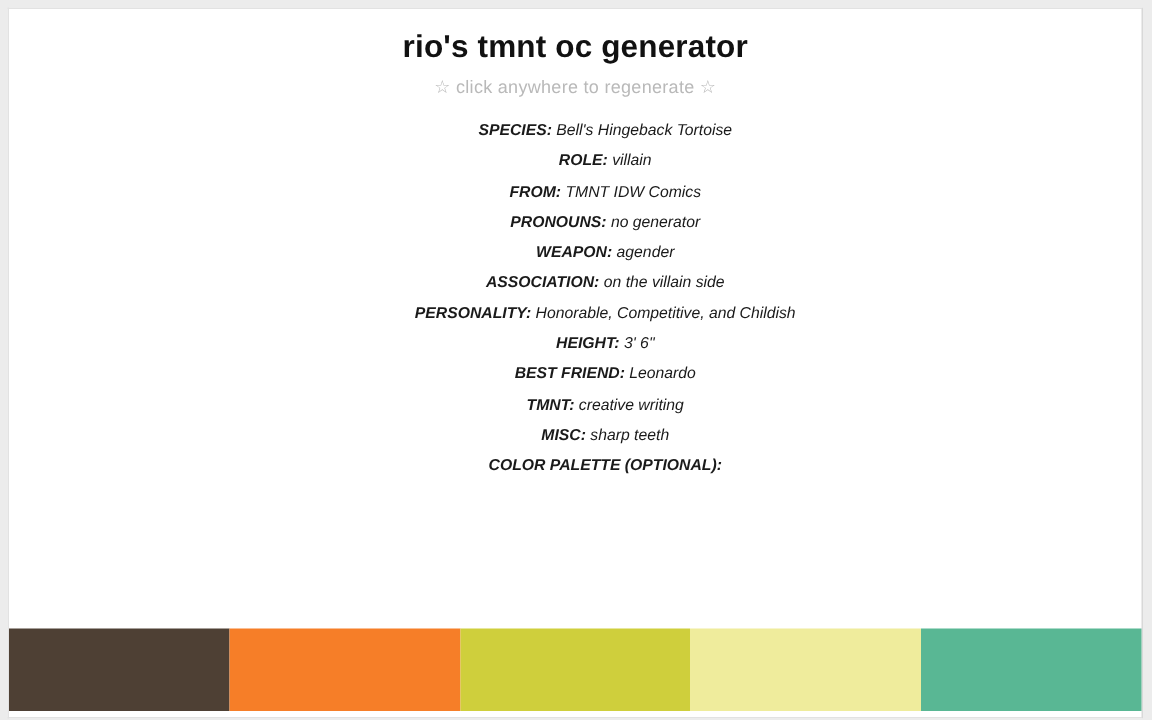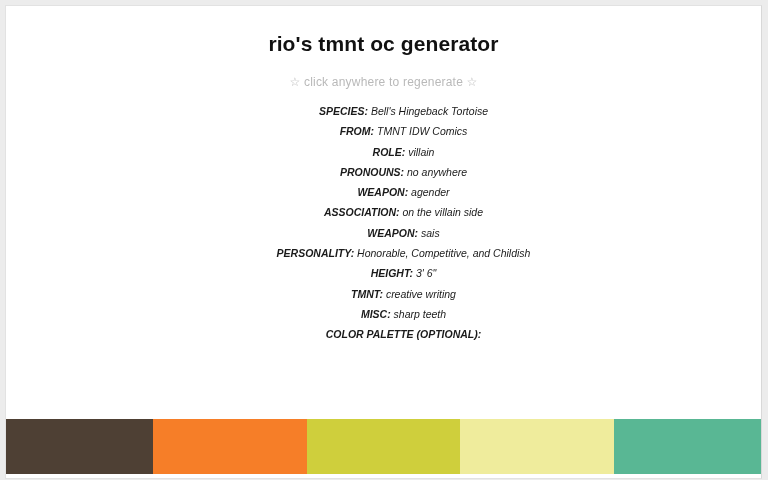--- a/index.html
+++ b/index.html
@@ -26,21 +26,21 @@
     overflow: hidden;
   }
   .content {
     position: absolute;
     left: 0;
     top: 0;
     right: 0;
     text-align: center;
   }
   .title {
-    margin: 12px;
+    margin: 0;
     padding-top: 13px;
     font-size: 21px;
     font-weight: bold;
     color: #111111;
     letter-spacing: 0.1px;
     line-height: 26px;
   }
   .subtitle {
     margin: 0;
     padding-top: 7px;
@@ -86,28 +86,28 @@
 </style>
 </head>
 <body>
 
 <div class="page">
   <div class="content">
     <h1 class="title">rio's tmnt oc generator</h1>
     <p class="subtitle">☆ click anywhere to regenerate ☆</p>
     <ul class="attrs">
         <li class="attr-row"><span class="attr-label">SPECIES:</span> <span class="attr-value">Bell's Hingeback Tortoise</span></li>
+        <li class="attr-row"><span class="attr-label">ROLE:</span> <span class="attr-value">villain</span></li>
         <li class="attr-row"><span class="attr-label">FROM:</span> <span class="attr-value">TMNT IDW Comics</span></li>
-        <li class="attr-row"><span class="attr-label">ROLE:</span> <span class="attr-value">villain</span></li>
-        <li class="attr-row"><span class="attr-label">PRONOUNS:</span> <span class="attr-value">no anywhere</span></li>
+        <li class="attr-row"><span class="attr-label">PRONOUNS:</span> <span class="attr-value">no generator</span></li>
         <li class="attr-row"><span class="attr-label">WEAPON:</span> <span class="attr-value">agender</span></li>
         <li class="attr-row"><span class="attr-label">ASSOCIATION:</span> <span class="attr-value">on the villain side</span></li>
-        <li class="attr-row"><span class="attr-label">WEAPON:</span> <span class="attr-value">sais</span></li>
         <li class="attr-row"><span class="attr-label">PERSONALITY:</span> <span class="attr-value">Honorable, Competitive, and Childish</span></li>
         <li class="attr-row"><span class="attr-label">HEIGHT:</span> <span class="attr-value">3' 6"</span></li>
+        <li class="attr-row"><span class="attr-label">BEST FRIEND:</span> <span class="attr-value">Leonardo</span></li>
         <li class="attr-row"><span class="attr-label">TMNT:</span> <span class="attr-value">creative writing</span></li>
         <li class="attr-row"><span class="attr-label">MISC:</span> <span class="attr-value">sharp teeth</span></li>
         <li class="attr-row"><span class="attr-label">COLOR PALETTE (OPTIONAL):</span></li>
       </ul>
   </div>
   <div class="palette">
       <div class="swatch" style="background: rgb(78, 64, 52);"></div>
       <div class="swatch" style="background: rgb(246, 126, 40);"></div>
       <div class="swatch" style="background: rgb(207, 207, 60);"></div>
       <div class="swatch" style="background: rgb(239, 236, 156);"></div>

